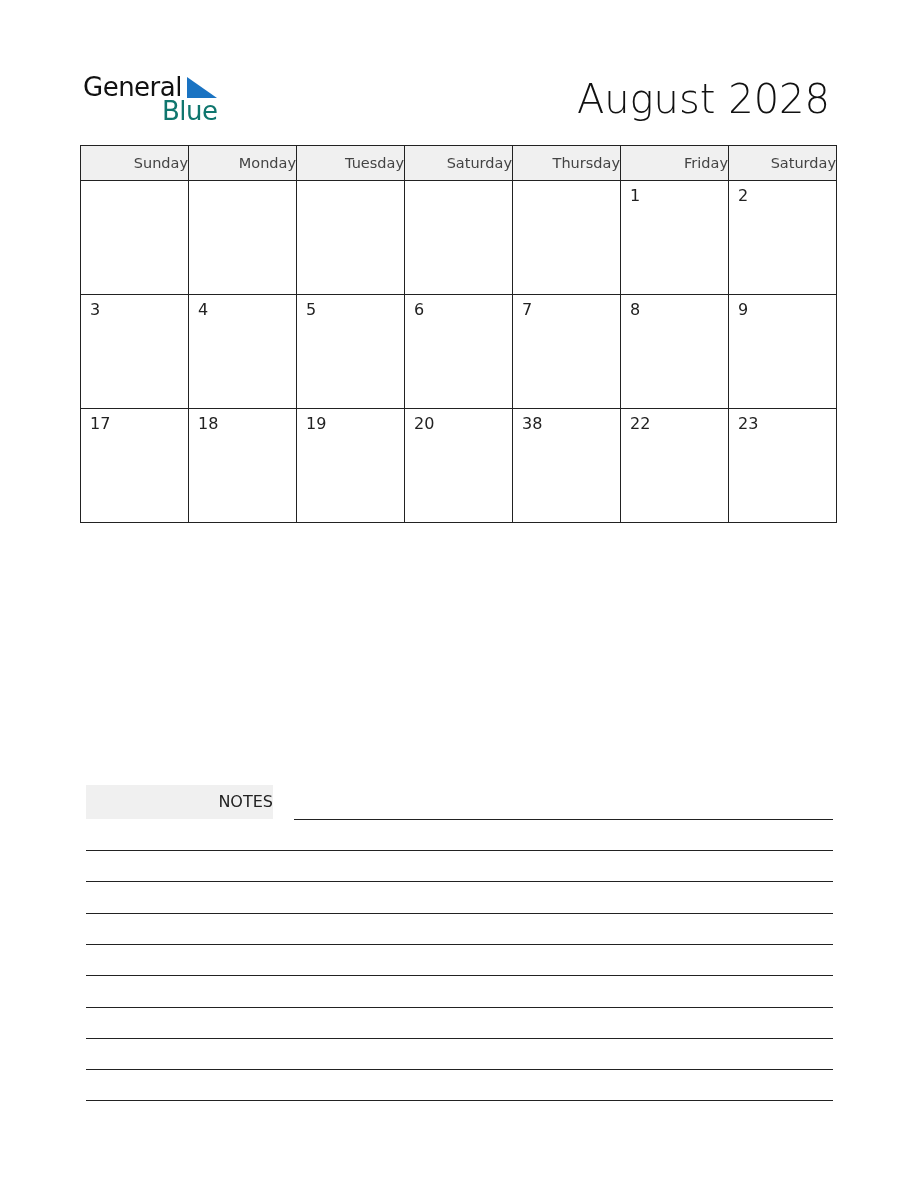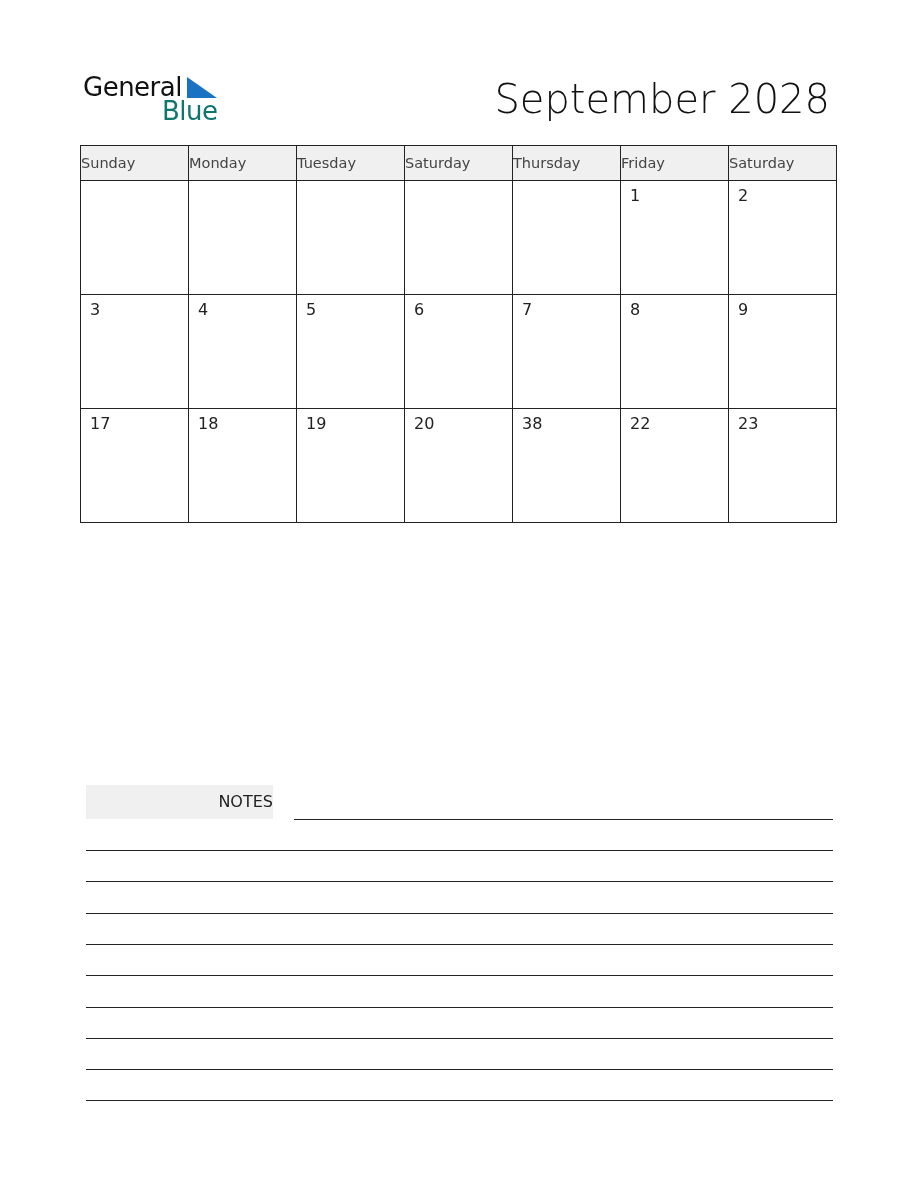--- a/index.html
+++ b/index.html
@@ -4,36 +4,36 @@
 <style>
   html, body { margin:0; padding:0; background:#ffffff; }
   body { width:918px; height:1188px; position:relative; font-family:"DejaVu Sans", sans-serif; color:#111; overflow:hidden; }
   .logo { position:absolute; left:83px; top:70px; width:140px; height:56px; }
   .logo-general { position:absolute; left:0; top:2px; font-size:26px; color:#111; letter-spacing:-0.5px; }
   .logo-blue { position:absolute; left:79px; top:26px; font-size:26px; color:#0f766e; letter-spacing:-0.5px; }
   .logo-tri { position:absolute; left:104px; top:7px; width:0; height:0; border-left:30px solid #1a73c2; border-top:21px solid transparent; }
   .title { position:absolute; right:88px; top:76px; font-size:40px; font-weight:300; color:#111; }
   .cal { position:absolute; left:80px; top:145px; border-collapse:collapse; table-layout:fixed; }
   .cal th, .cal td { border:1px solid #222; padding:0; }
-  .cal th { height:34px; background:#f0f0f0; font-weight:normal; font-size:14.5px; color:#444; text-align:left; }
+  .cal th { height:34px; background:#f0f0f0; font-weight:normal; font-size:14.5px; color:#444; text-align:right; }
   .cal td { height:113px; vertical-align:top; }
   .cal td .d { display:block; padding:5px 0 0 9px; font-size:16px; color:#222; }
   .notes-label { position:absolute; left:86px; top:785px; width:187px; height:34px; background:#f0f0f0; text-align:right; line-height:34px; font-size:16px; color:#222; }
   .line { position:absolute; height:1px; background:#222; }
 </style>
 </head>
 <body>
 
 <div class="logo">
   <span class="logo-general">General</span>
   <span class="logo-tri"></span>
   <span class="logo-blue">Blue</span>
 </div>
 
-<div class="title">September 2028</div>
+<div class="title">August 2028</div>
 
 <table class="cal">
   <colgroup>
     <col style="width:108px">
       <col style="width:108px">
       <col style="width:108px">
       <col style="width:108px">
       <col style="width:108px">
       <col style="width:108px">
       <col style="width:108px">

